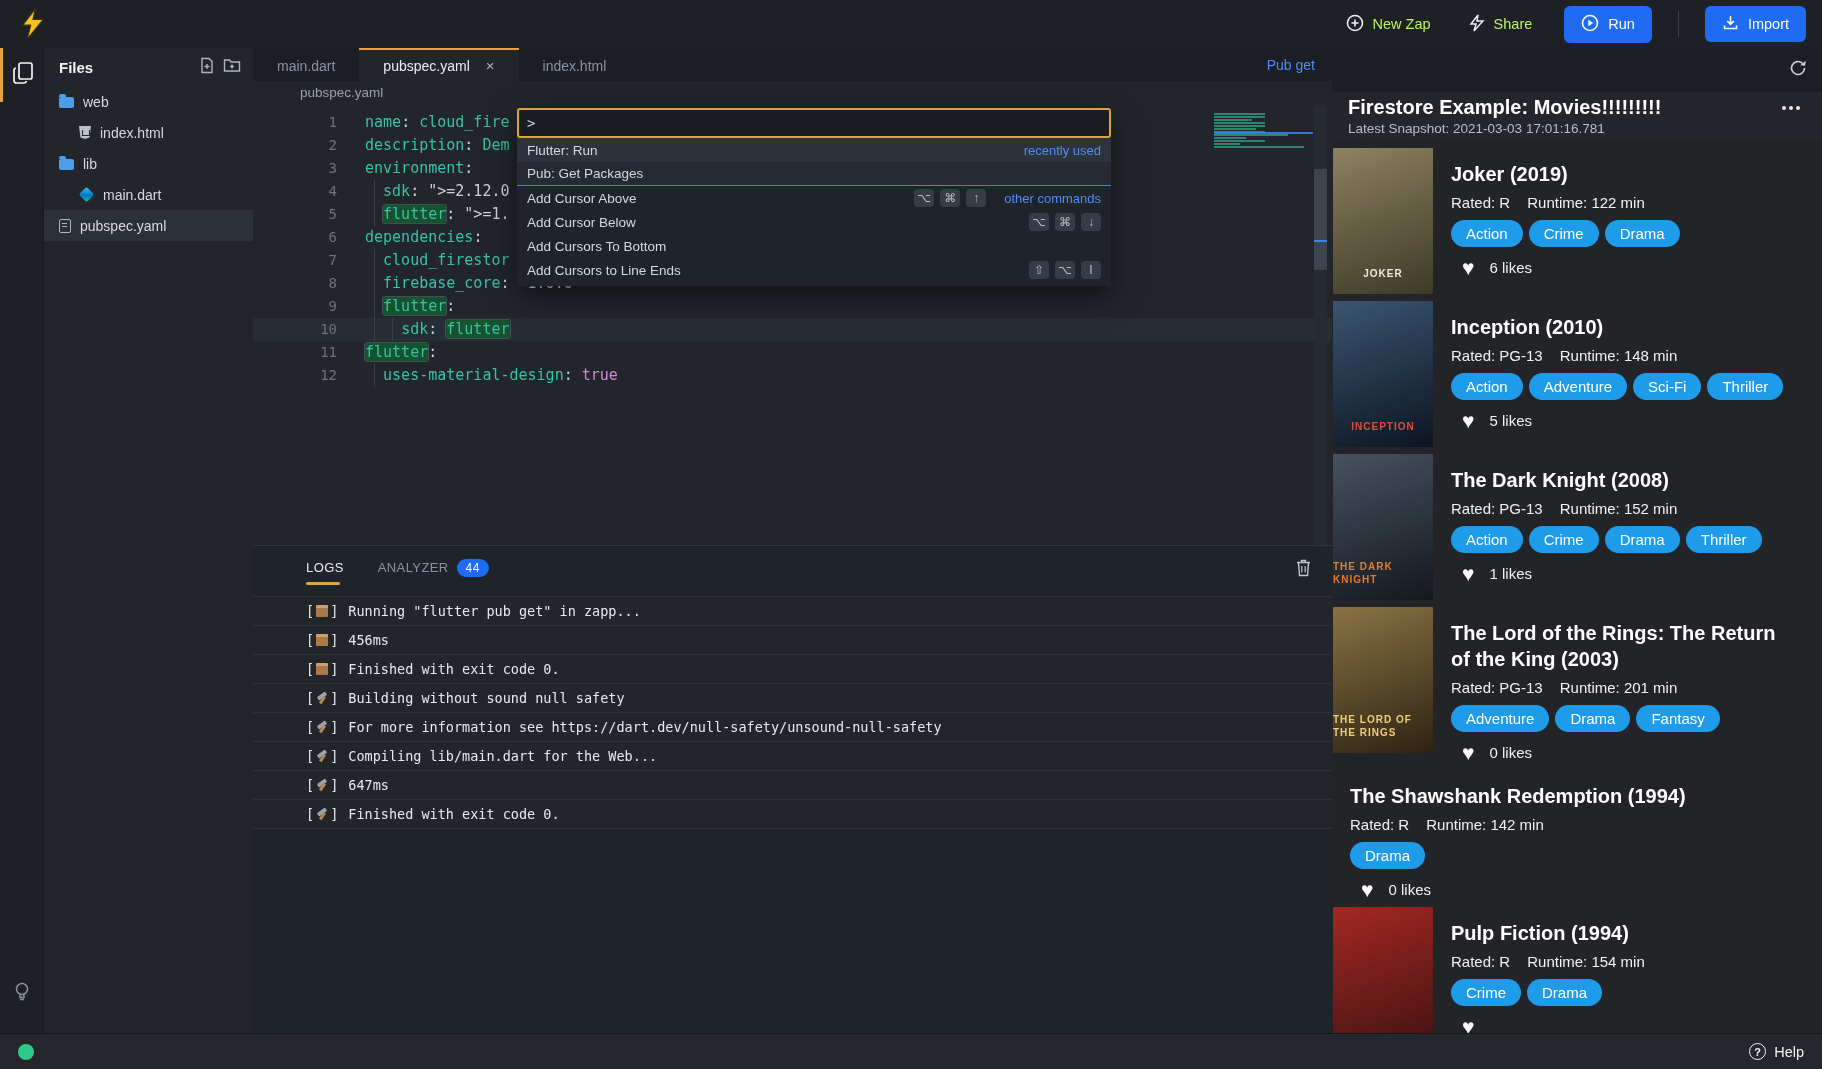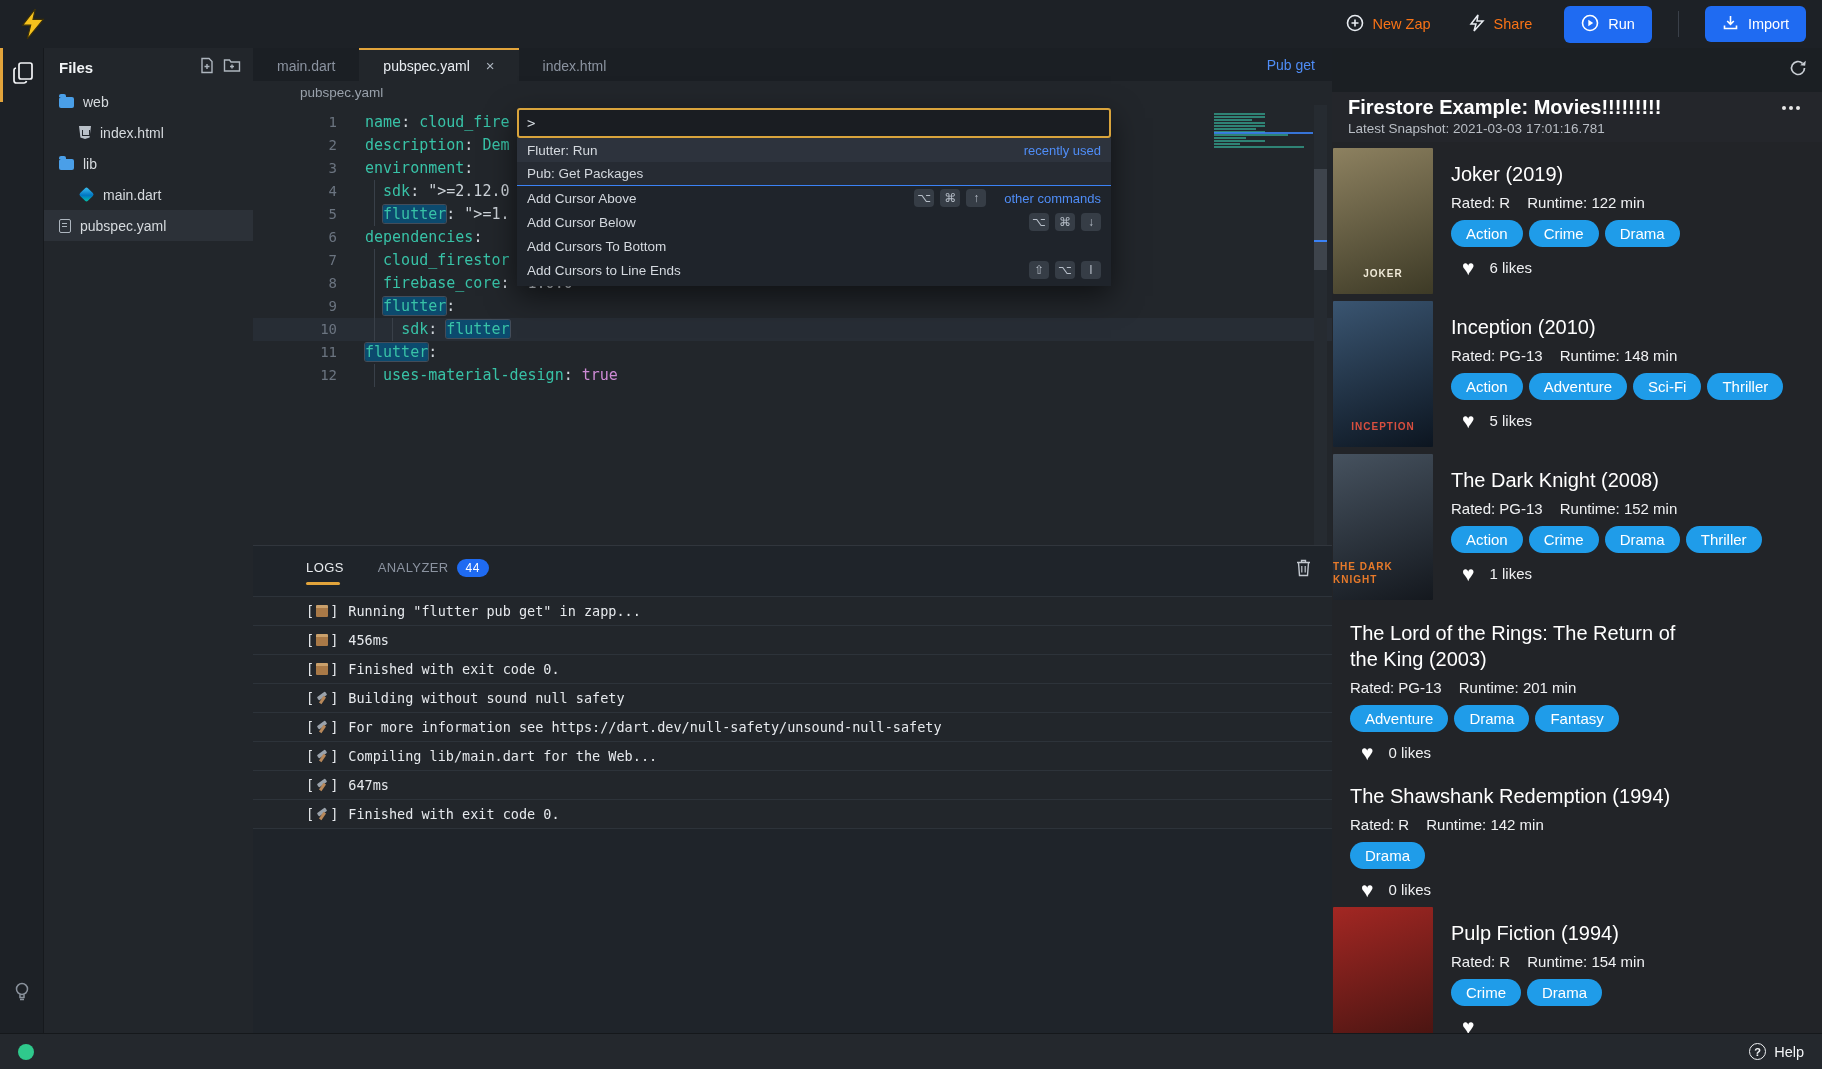--- a/index.html
+++ b/index.html
@@ -4,21 +4,21 @@
 <style>
   html,body{margin:0;padding:0;background:#0d0f12;}
   *{box-sizing:border-box;}
   body{font-family:"Liberation Sans",sans-serif;-webkit-font-smoothing:antialiased;}
   .app{position:relative;width:1822px;height:1069px;overflow:hidden;background:#1d2126;}
 
   
   .topbar{position:absolute;left:0;top:0;width:1822px;height:48px;background:#1d2126;display:flex;align-items:center;justify-content:space-between;padding:0 16px;z-index:20;}
   .logo{width:34px;height:34px;display:flex;align-items:center;justify-content:center;}
   .topbar-actions{display:flex;align-items:center;gap:26px;}
-  .ghost-btn{display:flex;align-items:center;gap:9px;color:#f97316;font-size:14.5px;background:none;border:none;cursor:pointer;font-family:inherit;}
+  .ghost-btn{display:flex;align-items:center;gap:9px;color:#bef264;font-size:14.5px;background:none;border:none;cursor:pointer;font-family:inherit;}
   .primary-btn{display:flex;align-items:center;gap:9px;color:#fff;font-size:14.5px;background:var(--blue);border:none;border-radius:6px;padding:8px 17px;cursor:pointer;font-family:inherit;justify-content:space-between;}
   .tb-divider{width:1px;height:26px;background:#3a4049;}
 
   
   .rail{position:absolute;left:0;top:48px;width:43px;height:985px;background:#1d2126;z-index:5;}
   .rail-item{height:54px;display:flex;align-items:center;justify-content:center;border-left:3px solid transparent;cursor:pointer;}
   .rail-item.active{border-left-color:var(--accent);}
   .rail-bulb{position:absolute;left:0;bottom:26px;width:43px;display:flex;justify-content:center;cursor:pointer;}
 
   
@@ -51,21 +51,21 @@
   .cl{display:flex;height:23px;line-height:23px;position:relative;}
   .cl.cur{background:#272d35;}
   .ln{width:84px;flex:none;text-align:right;color:#6b7480;font-size:14px;}
   .lt{margin-left:28px;white-space:pre;position:relative;}
   .gd{position:absolute;top:0;height:23px;border-left:1px solid #394049;}
   .tk.k{color:var(--teal);}
   .tk.v{color:var(--teal);}
   .tk.p{color:#cfd5db;}
   .tk.s{color:#ccd2d8;}
   .tk.b{color:var(--pink);}
-  .tk.occ{background:#0c4a6e;border-radius:2px;box-shadow:0 0 0 1px #434d5a;}
+  .tk.occ{background:#14532d;border-radius:2px;box-shadow:0 0 0 1px #434d5a;}
   .mini{position:absolute;right:22px;top:8px;width:96px;display:flex;flex-direction:column;align-items:flex-start;gap:1px;}
   .mini i{display:block;height:2px;background:rgba(56,194,167,.6);}
   .mini-cur{position:absolute;right:19px;top:27px;width:99px;height:2px;background:#3b82f6;opacity:.85;}
   .sbar{position:absolute;right:5px;top:0;width:13px;height:440px;background:#262b31;}
   .sth{position:absolute;left:0;top:64px;width:13px;height:101px;background:#3e444c;cursor:pointer;}
   .stick{position:absolute;left:0;top:135px;width:13px;height:2px;background:#3b82f6;}
 
   
   .logs{position:absolute;left:0;top:497px;width:100%;height:488px;background:#1f242a;border-top:1px solid #31363d;}
   .logs-header{height:43px;display:flex;align-items:center;padding:0 20px 0 53px;}
@@ -103,21 +103,21 @@
   .ph-text{flex:1;min-width:0;}
   .ph-title{color:#fff;font-size:20px;font-weight:bold;line-height:26px;white-space:nowrap;}
   .ph-sub{color:#b9bec5;font-size:13.5px;line-height:17px;}
   .dots{display:flex;gap:3px;margin-top:12px;cursor:pointer;}
   .dots i{width:4px;height:4px;border-radius:50%;background:#e8e8e8;}
   .movies{padding:6px 0 0 0;}
   .movie{display:flex;margin-bottom:7px;cursor:pointer;}
   .poster{width:100px;height:146px;flex:none;margin-left:1px;display:flex;align-items:flex-end;justify-content:center;padding-bottom:14px;border-radius:1px;}
   .poster span{font-size:10px;font-weight:bold;letter-spacing:1px;line-height:13px;}
   .m-body{padding:13px 10px 0 18px;width:370px;}
-  .m-title{color:#fff;font-size:20px;font-weight:normal;line-height:26px;}
+  .m-title{color:#fff;font-size:20px;font-weight:bold;line-height:26px;}
   .m-meta{margin-top:7px;color:#f0f1f3;font-size:15px;display:flex;gap:17px;}
   .m-genres{margin-top:9px;display:flex;gap:6px;flex-wrap:wrap;}
   .chip{background:var(--chip);color:#fff;font-size:15px;padding:3px 15px;border-radius:15px;line-height:21px;}
   .m-likes{margin-top:10px;display:flex;align-items:center;gap:15px;padding-left:11px;}
   .heart{color:#fff;font-size:21px;line-height:21px;cursor:pointer;}
   .likes-txt{color:#f0f1f3;font-size:15px;}
 
   
   .statusbar{position:absolute;left:0;top:1033px;width:1822px;height:36px;background:#24282d;border-top:1px solid #15181b;display:flex;align-items:center;padding:0 18px;z-index:60;}
   .status-dot{width:16px;height:16px;border-radius:50%;background:var(--green);}
@@ -502,20 +502,23 @@
               <span class="chip">Drama</span>
               <span class="chip">Thriller</span>
             </div>
        <div class="m-likes">
               <span class="heart">♥</span>
               <span class="likes-txt">1 likes</span>
             </div>
      </div>
    </div>
         <div class="movie">
+     <div class="poster" style="background:linear-gradient(160deg,#8a7344,#2c2312)">
+            <span style="color:#f0cd7a">THE LORD OF THE RINGS</span>
+          </div>
      <div class="m-body">
        <div class="m-title">The Lord of the Rings: The Return of the King (2003)</div>
        <div class="m-meta">
               <span>Rated: PG-13</span>
               <span>Runtime: 201 min</span>
             </div>
        <div class="m-genres">
               <span class="chip">Adventure</span>
               <span class="chip">Drama</span>
               <span class="chip">Fantasy</span>

